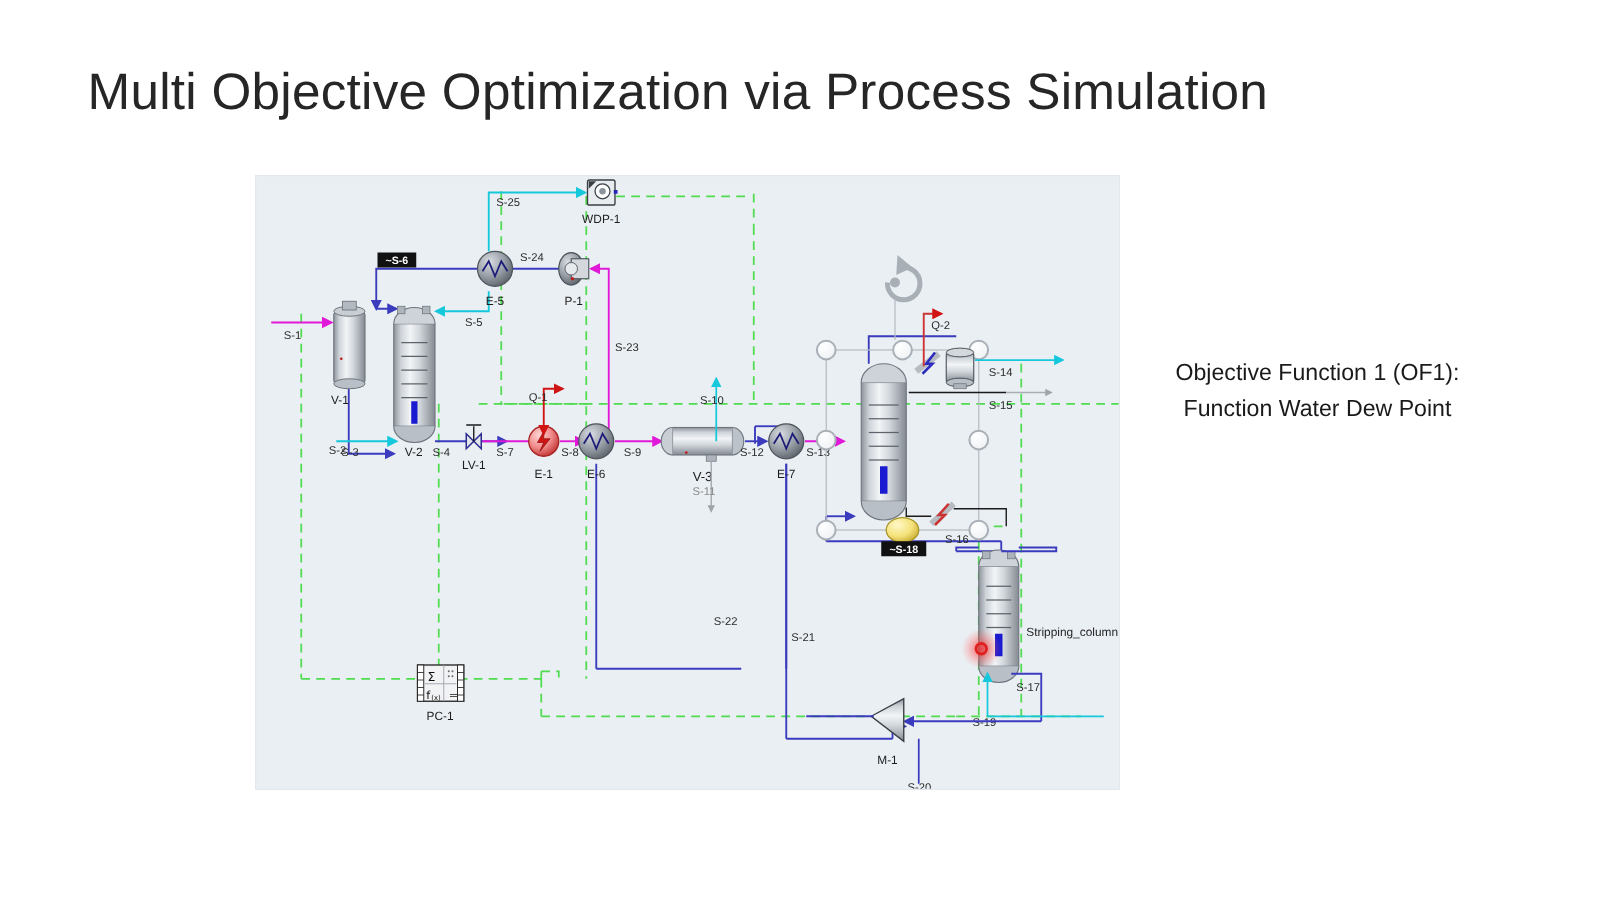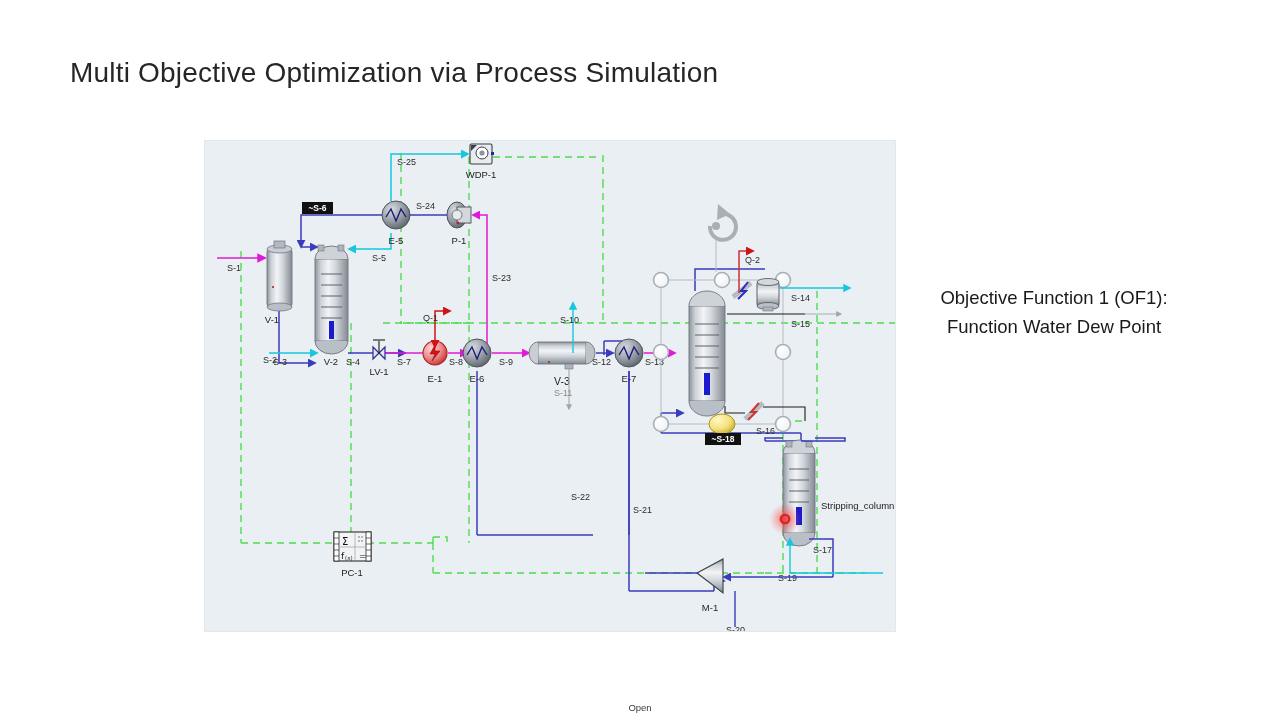--- a/index.html
+++ b/index.html
@@ -5,21 +5,21 @@
   html,body{margin:0;padding:0;}
   body{
     width:1280px;height:720px;background:#ffffff;
     font-family:"Liberation Sans","DejaVu Sans",sans-serif;
     overflow:hidden;position:relative;
   }
   #slide{position:absolute;inset:0;}
 
   #title{
     position:absolute;left:70px;top:50px;
-    font-size:28px;line-height:46px;color:#262626;
+    font-size:41px;line-height:46px;color:#262626;
     font-weight:400;letter-spacing:.2px;white-space:nowrap;
   }
 
   #objectives{
     position:absolute;left:904px;top:283px;width:300px;
     font-size:18.5px;line-height:29px;color:#1a1a1a;
   }
   #objectives .blk{margin-bottom:35px;}
   #objectives .ln{white-space:nowrap;text-align:center;}
 
@@ -487,17 +487,14 @@
             <circle cx="157" cy="396" r="0.8"></circle>
           <circle cx="154" cy="400" r="0.8"></circle>
             <circle cx="157" cy="400" r="0.8"></circle>
         </g>
         <text class="lbl-eq" x="147" y="435" text-anchor="middle">PC-1</text>
       </g>
 
     </svg>
   </div>
 
-  <div id="statusbar">
-    <span>Open</span>
-  </div>
 
 </div>
 
 </body></html>

